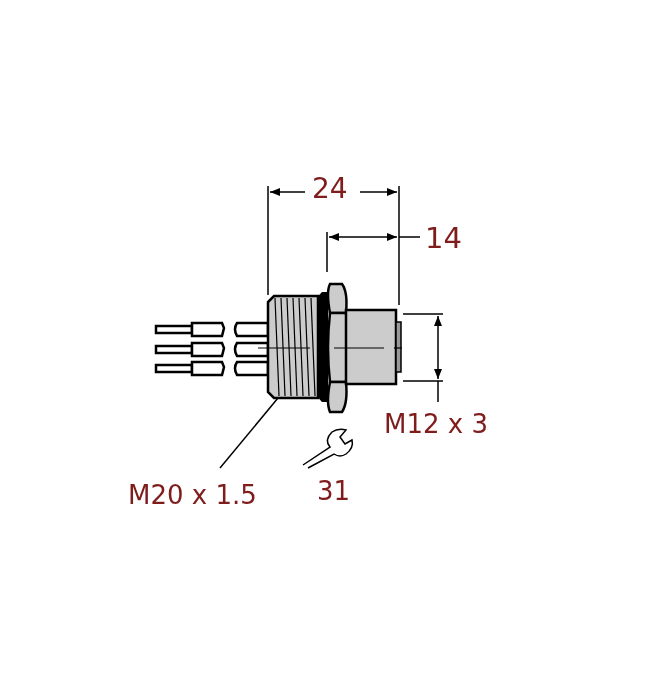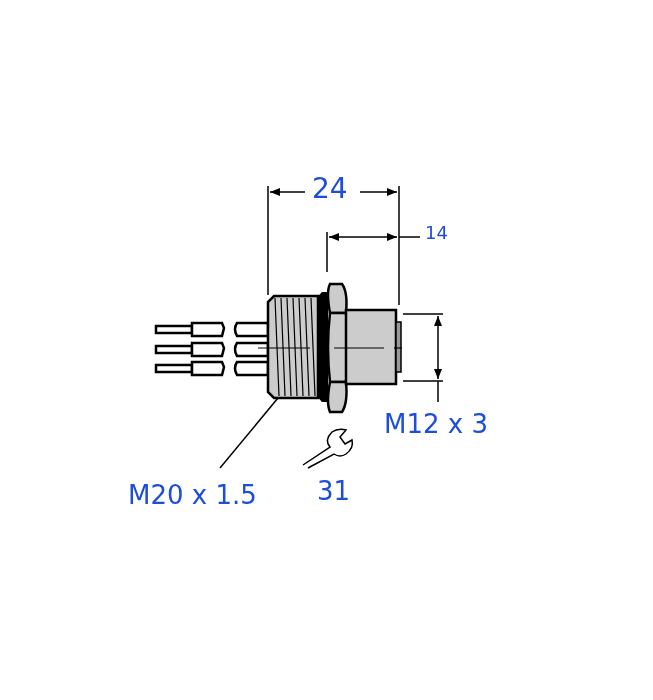--- a/index.html
+++ b/index.html
@@ -1,20 +1,20 @@
 <!DOCTYPE html>
 <html><head>
   <meta charset="utf-8">
   <style>
     html, body { margin: 0; padding: 0; background: #ffffff; }
     body { width: 653px; height: 700px; position: relative; overflow: hidden; }
     #drawing { position: absolute; left: 0; top: 0; }
-    .lbl { position: absolute; font-family: "DejaVu Sans", sans-serif; color: #1d4ed8; line-height: 1; white-space: nowrap; }
+    .lbl { position: absolute; font-family: "DejaVu Sans", sans-serif; color: #7f1d1d; line-height: 1; white-space: nowrap; }
     .dim-24 { left: 312px; top: 175px; font-size: 28px; }
-    .dim-14 { left: 425px; top: 224px; font-size: 18px; }
+    .dim-14 { left: 425px; top: 224px; font-size: 29px; }
     .m12 { left: 384px; top: 411px; font-size: 26px; }
     .m20 { left: 128px; top: 482px; font-size: 26px; }
     .wr { left: 317px; top: 478px; font-size: 26px; }
   </style>
 </head>
 <body>
 
 <svg id="drawing" width="653" height="700" viewBox="0 0 653 700" xmlns="http://www.w3.org/2000/svg">
   <defs>
     <marker id="arr" markerWidth="10" markerHeight="8" refX="10" refY="4" orient="auto" markerUnits="userSpaceOnUse">

